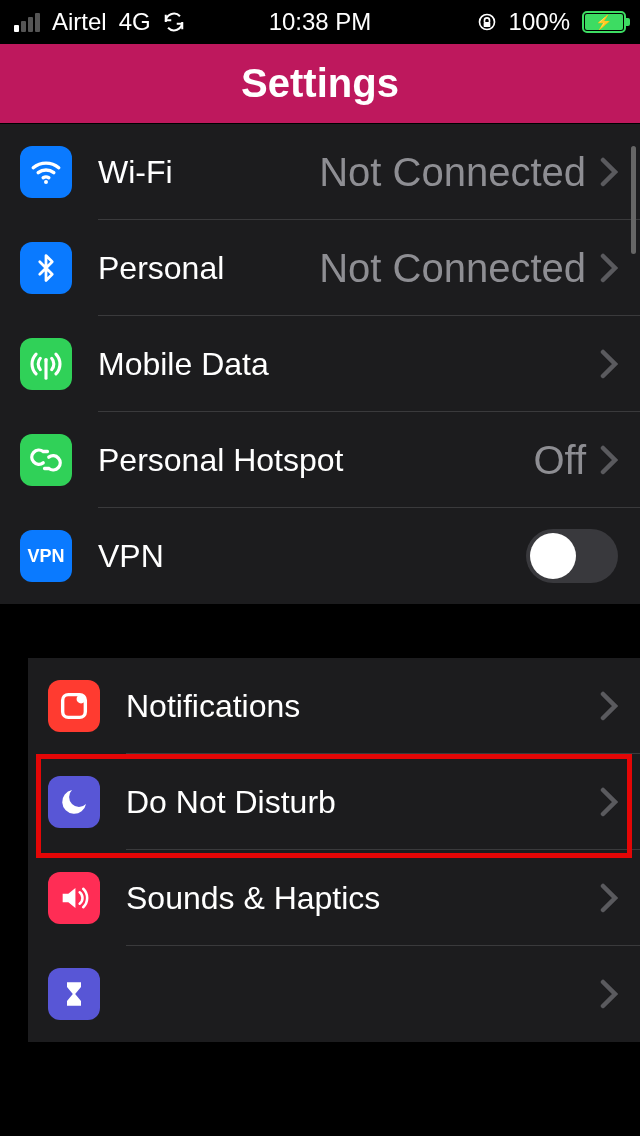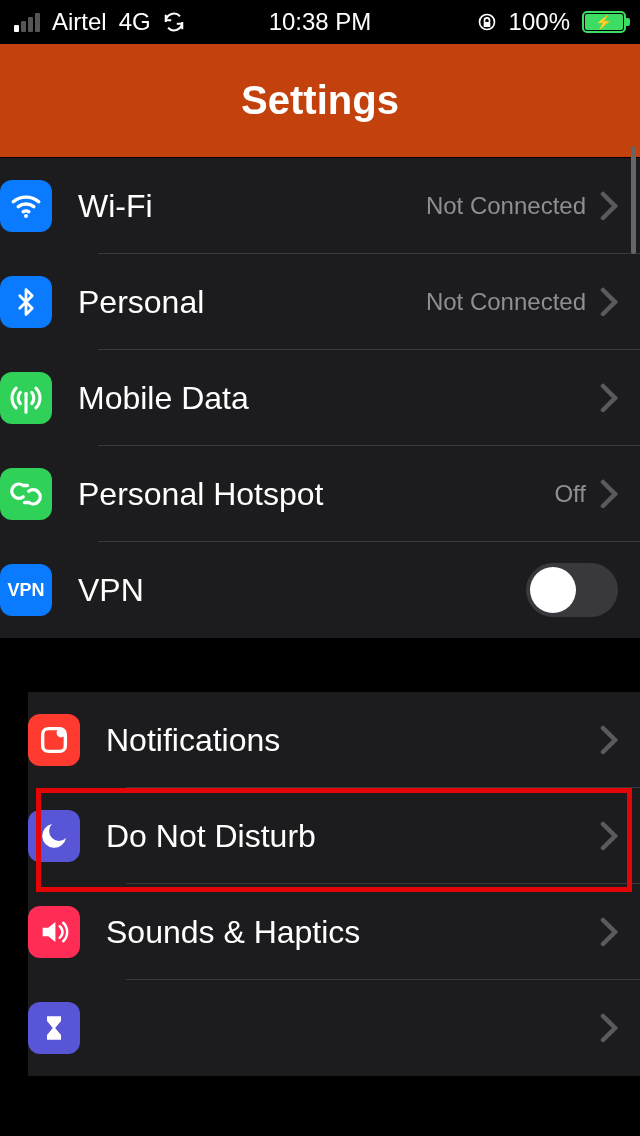--- a/index.html
+++ b/index.html
@@ -15,32 +15,32 @@
   .signal-bars span:nth-child(1){height:7px;background:#fff;}
   .signal-bars span:nth-child(2){height:11px;}
   .signal-bars span:nth-child(3){height:15px;}
   .signal-bars span:nth-child(4){height:19px;}
   .battery { width: 44px; height: 22px; border: 2px solid #3ddc62; border-radius: 5px; position: relative; display:inline-block; }
   .battery::after { content:""; position:absolute; right:-6px; top:5px; width:4px; height:8px; background:#3ddc62; border-radius:0 2px 2px 0;}
   .battery .fill { position:absolute; left:1px; top:1px; bottom:1px; right:1px; background:#3ddc62; border-radius:2px; }
   .battery .bolt { position:absolute; left:50%; top:50%; transform:translate(-50%,-50%); color:#000; font-size:14px; }
 
   
-  .header { height: 114px; display:flex; align-items:center; justify-content:center; background:#c2410c; border-bottom:1px solid #000; }
+  .header { height: 80px; display:flex; align-items:center; justify-content:center; background:#be185d; border-bottom:1px solid #000; }
   .header-title { font-size: 40px; font-weight: 700; }
 
   
   .group { background:#1c1c1e; }
   .gap { height: 54px; background:#000; }
 
-  .row { display:flex; align-items:center; height:96px; position:relative; }
+  .row { display:flex; align-items:center; height:96px; padding-left:20px; position:relative; }
   .row .icon-box { width:52px; height:52px; border-radius:12px; display:flex; align-items:center; justify-content:center; flex-shrink:0; margin-right:26px; }
   .row .label { font-size:32px; font-weight:400; color:#fff; flex:0 0 auto; }
   .row .spacer { flex:1; }
-  .row .value { font-size:24px; color:#8e8e93; margin-right:14px; }
+  .row .value { font-size:40px; color:#8e8e93; margin-right:14px; }
   .row .chevron { color:#5a5a5e; margin-right:22px; }
   .row .sep { position:absolute; left:98px; right:0; bottom:0; height:1px; background:#3a3a3c; }
 
   
   .toggle { width:92px; height:54px; background:#39393d; border-radius:27px; position:relative; margin-right:22px; }
   .toggle .knob { position:absolute; left:4px; top:4px; width:46px; height:46px; background:#fff; border-radius:50%; }
 
   
   .highlight { position:absolute; border:5px solid #e40606; pointer-events:none; }
 

